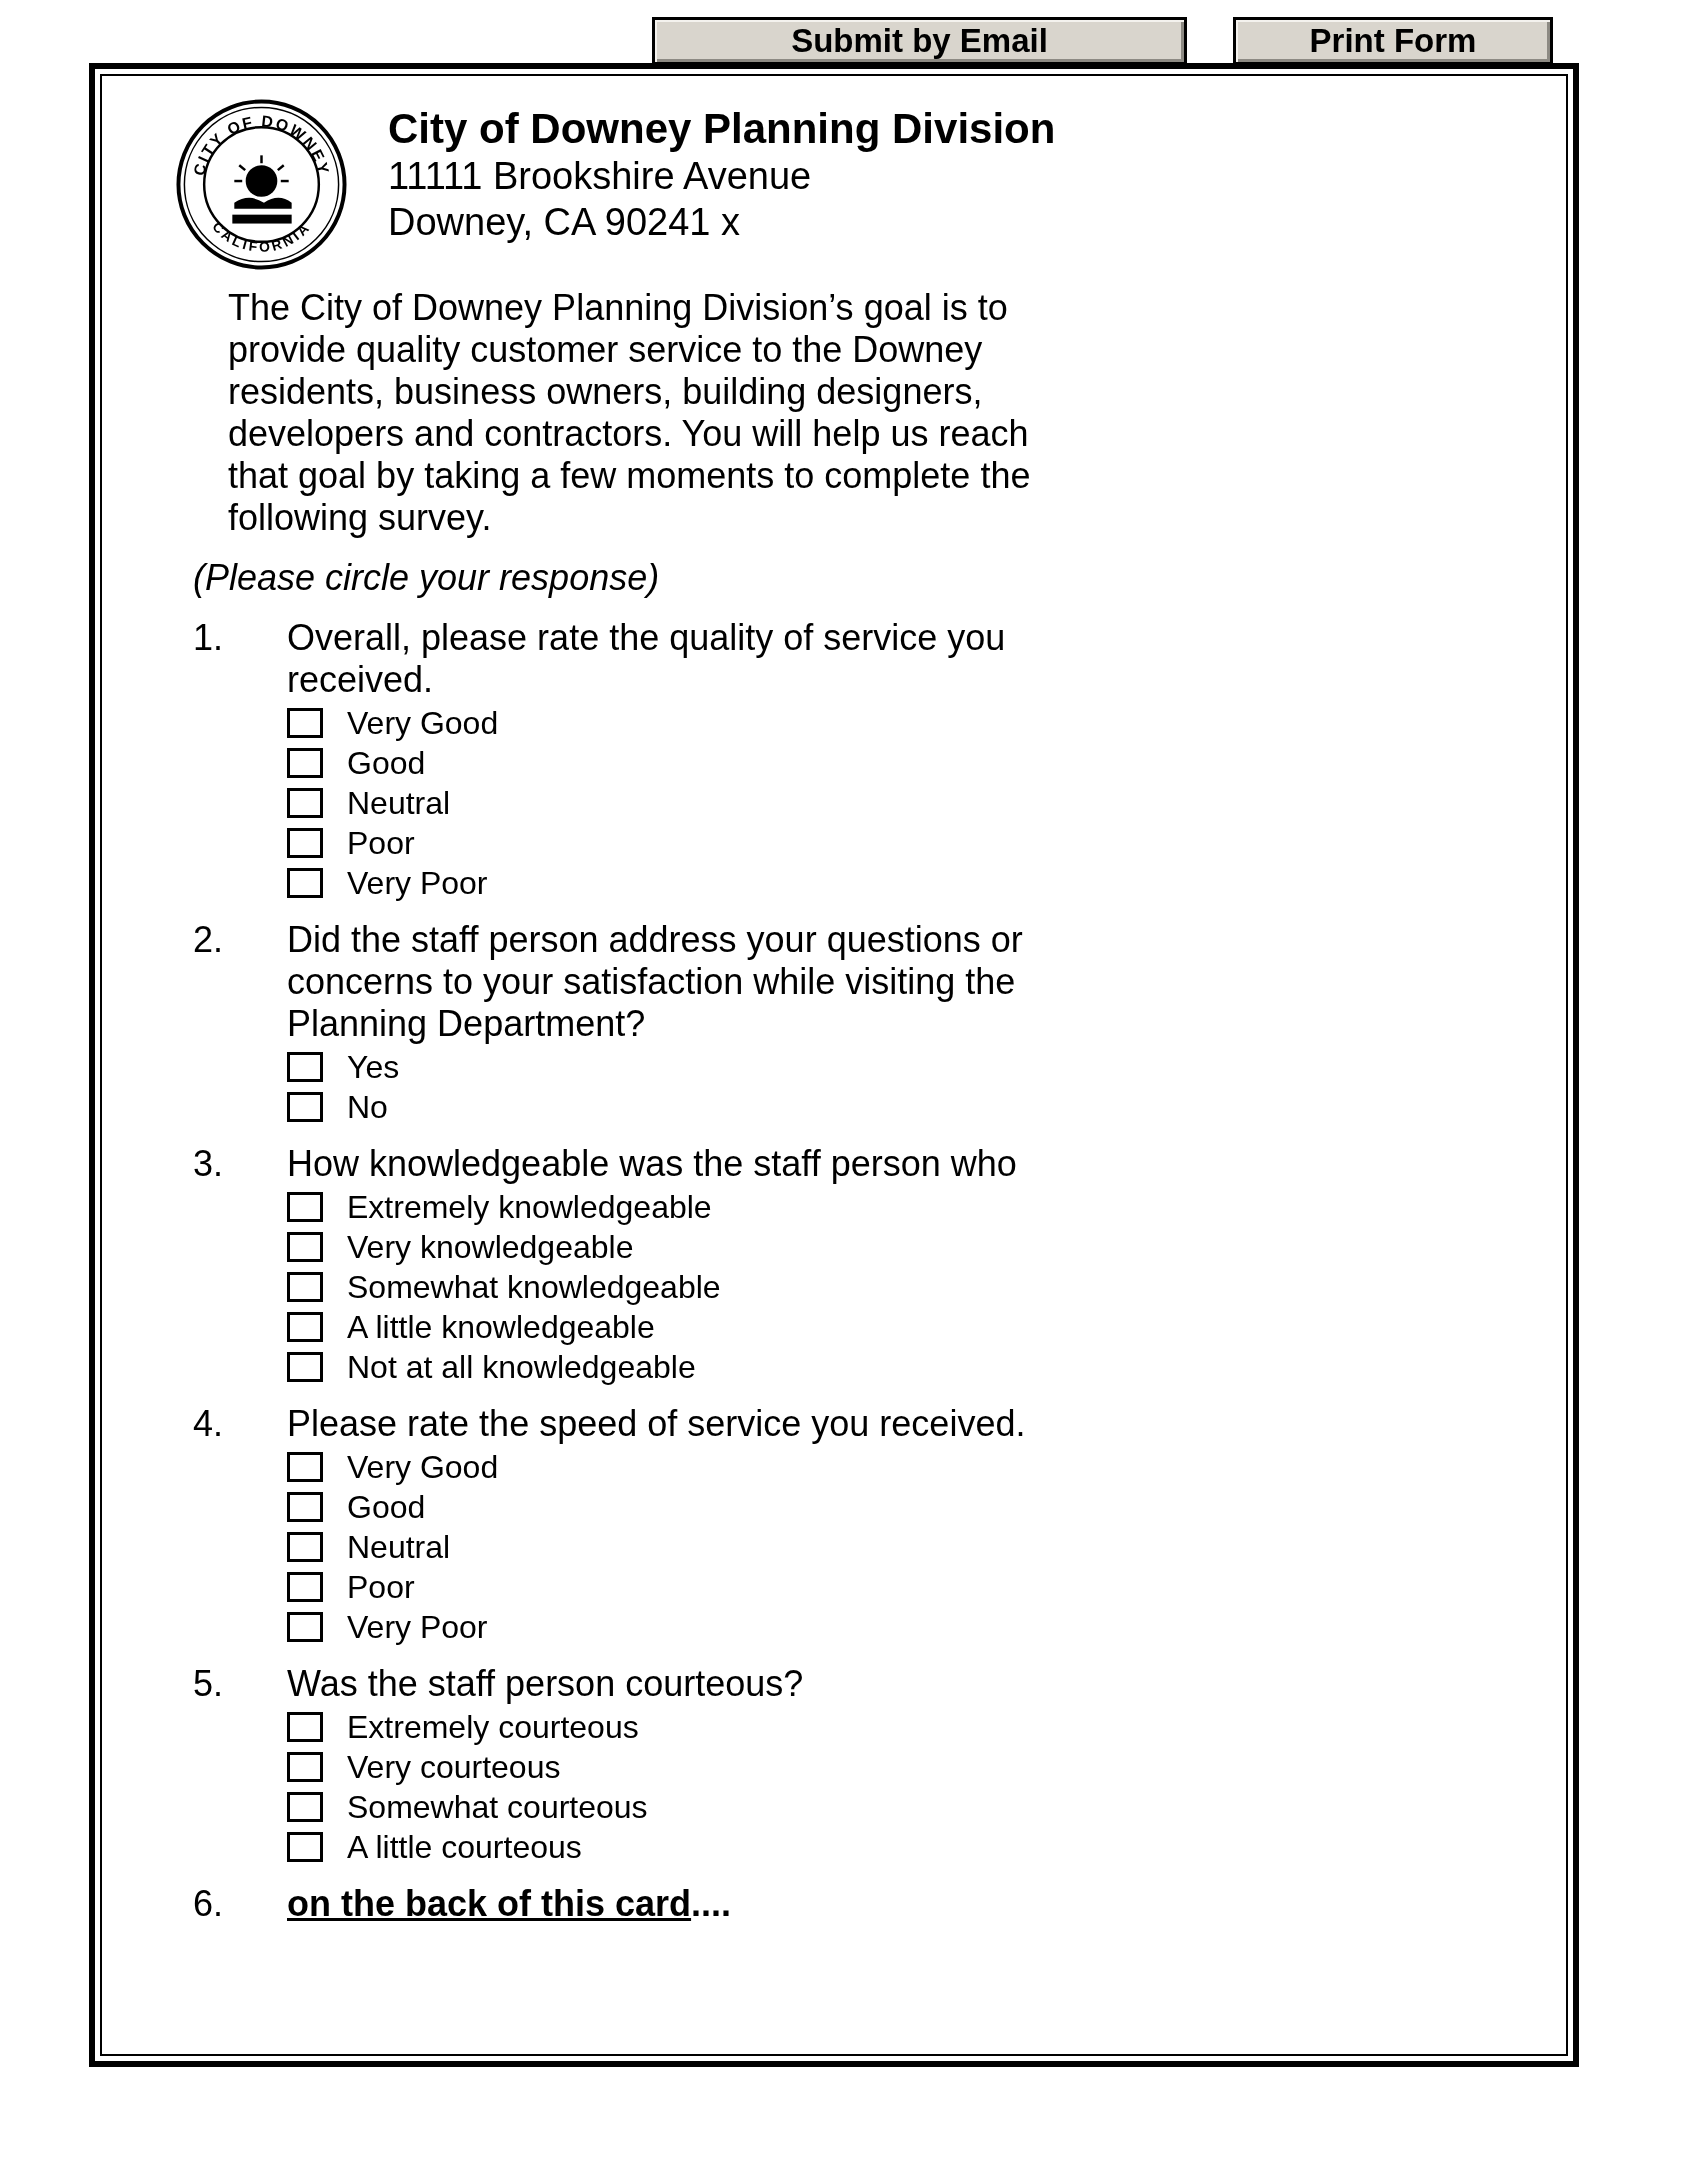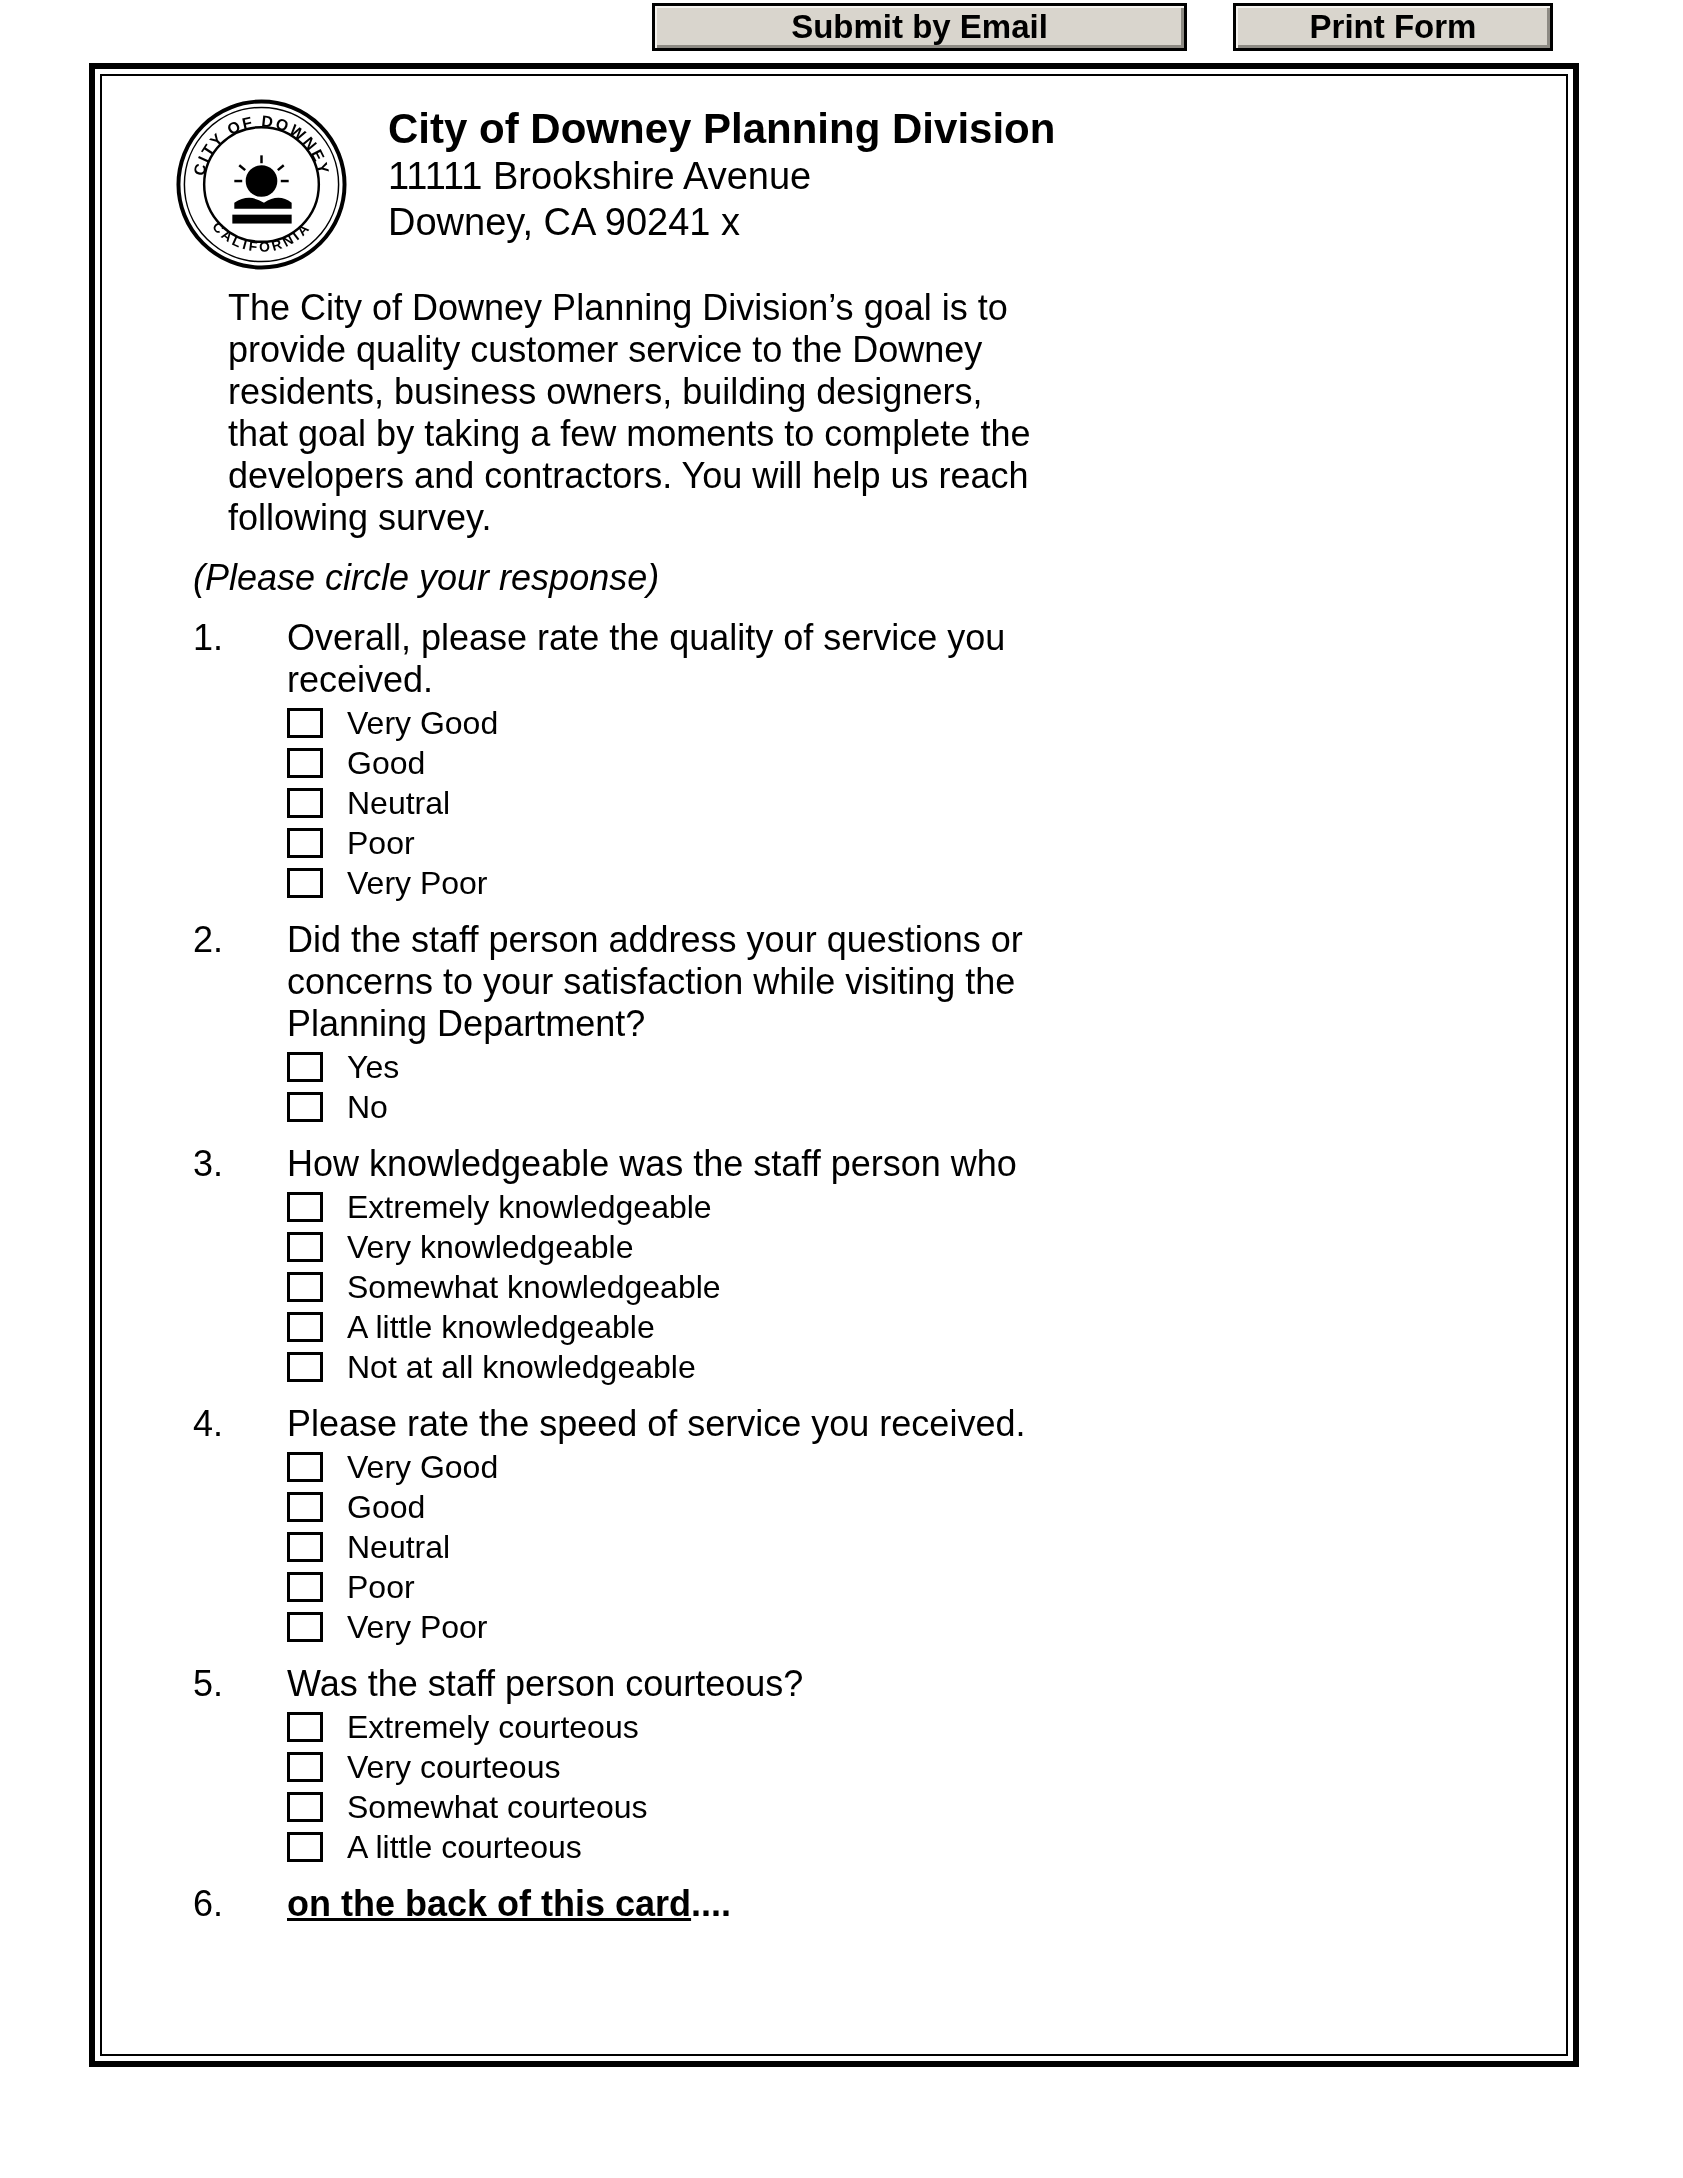--- a/index.html
+++ b/index.html
@@ -6,21 +6,21 @@
   html,body { margin:0; padding:0; }
   body {
     width:1683px; height:2178px;
     background:#ffffff;
     font-family:"Liberation Sans", sans-serif;
     color:#000;
     position:relative;
   }
   
   .toolbar-btn {
-    position:absolute; top:3px; height:48px;
+    position:absolute; top:17px; height:48px;
     background:#d9d5cd;
     border:3px solid #000;
     box-shadow: inset 2px 2px 0 #f4f2ee, inset -3px -3px 0 #8d8a83;
     display:flex; align-items:center; justify-content:center;
     font-weight:bold; font-size:33px;
     cursor:pointer;
   }
   #submit-btn { left:652px; width:535px; }
   #print-btn  { left:1233px; width:320px; }
 
@@ -107,22 +107,22 @@
         <div class="subtitle">City of Downey Planning Division</div>
         <div class="addr">11111 Brookshire Avenue</div>
         <div class="addr">Downey, CA 90241  x</div>
       </div>
     </div>
 
     <div class="intro">
       <div>The City of Downey Planning Division’s goal is to</div>
       <div>provide quality customer service to the Downey</div>
       <div>residents, business owners, building designers,</div>
+      <div>developers and contractors. You will help us reach</div>
       <div>that goal by taking a few moments to complete the</div>
-      <div>developers and contractors. You will help us reach</div>
       <div>following survey.</div>
     </div>
 
     <div class="instruction">(Please circle your response)</div>
 
     <div class="q">
       <div class="qnum">1.</div>
       <div class="qbody">
         <div>
           <div>Overall, please rate the quality of service you</div>

